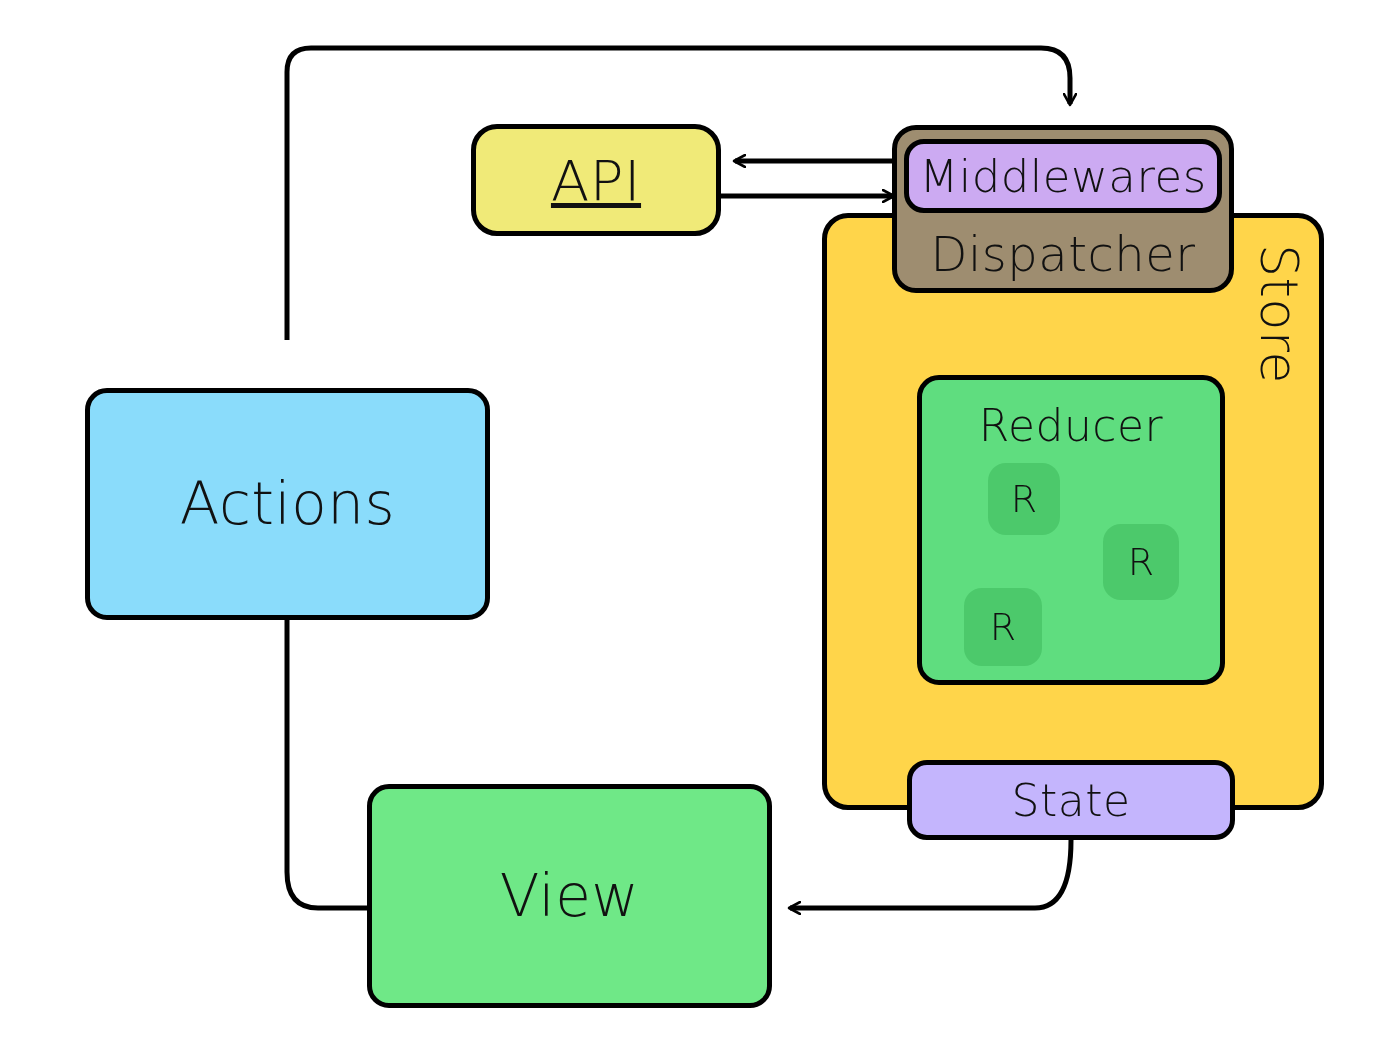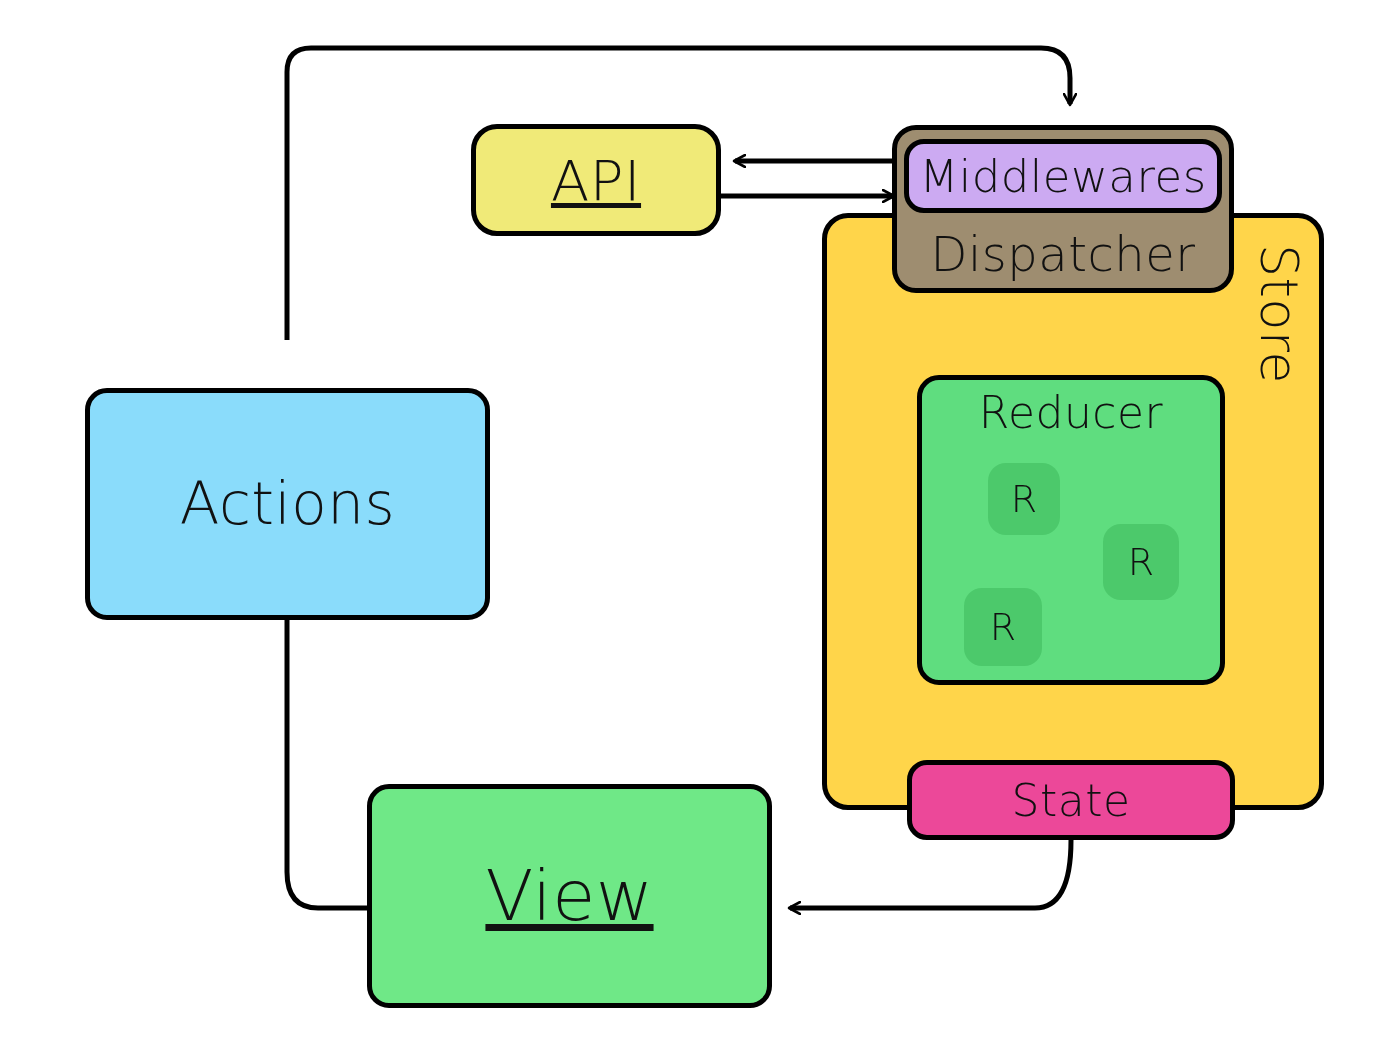--- a/index.html
+++ b/index.html
@@ -12,24 +12,24 @@
   .plain{font-weight:300;}
   
   #api        {left:471px; top:124px; width:250px; height:112px; background:#f0ea78; border-radius:26px; font-size:56px;text-decoration:underline;}
   #dispatcher {left:892px; top:125px; width:342px; height:168px; background:#9e8d70; border-radius:24px;
                align-items:flex-end; justify-content:center; font-size:48px; padding-bottom:6px; z-index:6;}
   #middlewares{left:904px; top:139px; width:318px; height:74px;  background:#ccaaf2; border-radius:20px; font-size:45px; z-index:7;}
   #store      {left:822px; top:213px; width:502px; height:597px; background:#ffd54a; border-radius:26px; z-index:2;
                align-items:flex-start; justify-content:flex-end; padding:26px 14px 0 0;}
   #store .vert{writing-mode:vertical-rl; font-size:52px; line-height:1;}
   #reducer    {left:917px; top:375px; width:308px; height:310px; background:#5fdd7f; border-radius:22px; z-index:4;
-               align-items:flex-start; justify-content:center; padding-top:7px; font-size:44px;}
-  #state      {left:907px; top:760px; width:328px; height:80px;  background:#ec4899; border-radius:20px; font-size:44px; z-index:5;justify-content:center;}
+               align-items:flex-start; justify-content:center; padding-top:20px; font-size:44px;}
+  #state      {left:907px; top:760px; width:328px; height:80px;  background:#c4b5fd; border-radius:20px; font-size:44px; z-index:5;justify-content:center;}
   #actions    {left:85px;  top:340px; width:405px; height:232px; background:#8adcfb; border-radius:22px; font-size:58px;margin-top:48px;}
-  #view       {left:367px; top:784px; width:405px; height:224px; background:#6fe887; border-radius:22px; font-size:70px;text-decoration:underline;}
+  #view       {left:367px; top:784px; width:405px; height:224px; background:#6fe887; border-radius:22px; font-size:58px;}
   
   .rbox{position:absolute;background:#4cc96b;border-radius:18px;display:flex;align-items:center;
         justify-content:center;font-size:38px;color:#111;z-index:5;}
   #r1{left:988px; top:463px; width:72px; height:72px;}
   #r2{left:1103px;top:524px; width:76px; height:76px;}
   #r3{left:964px; top:588px; width:78px; height:78px;}
 </style>
 </head>
 <body>
 

